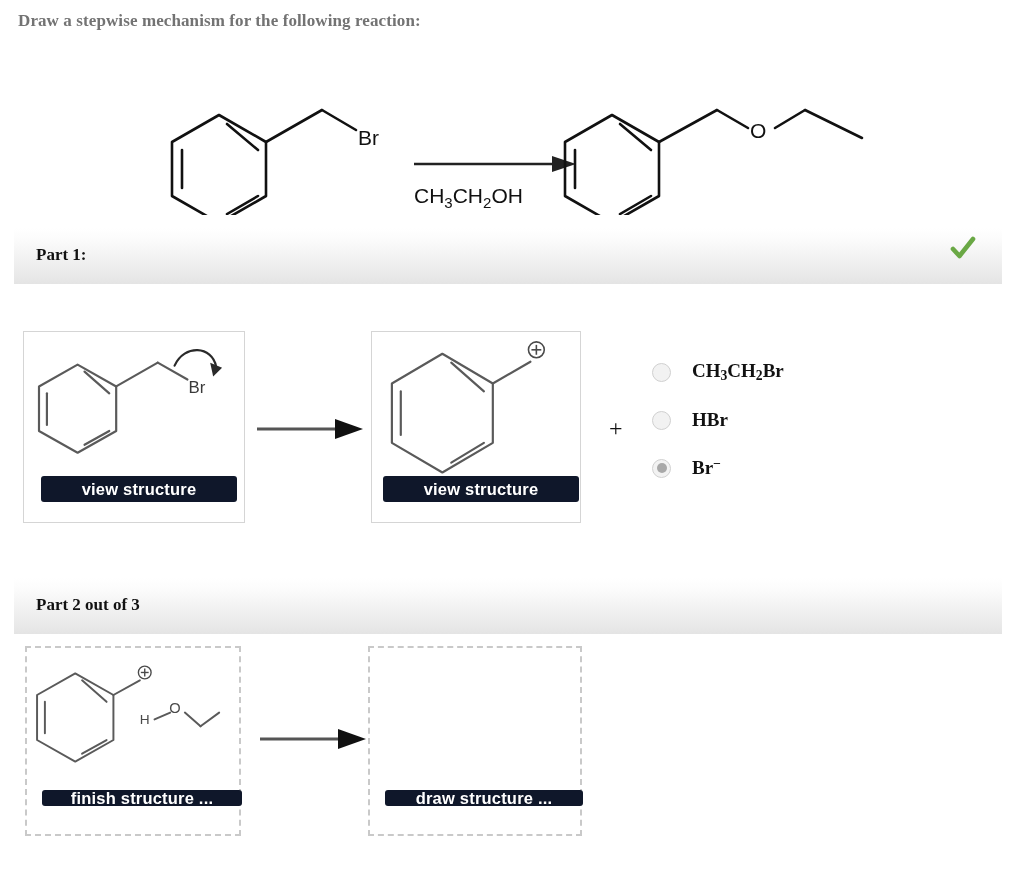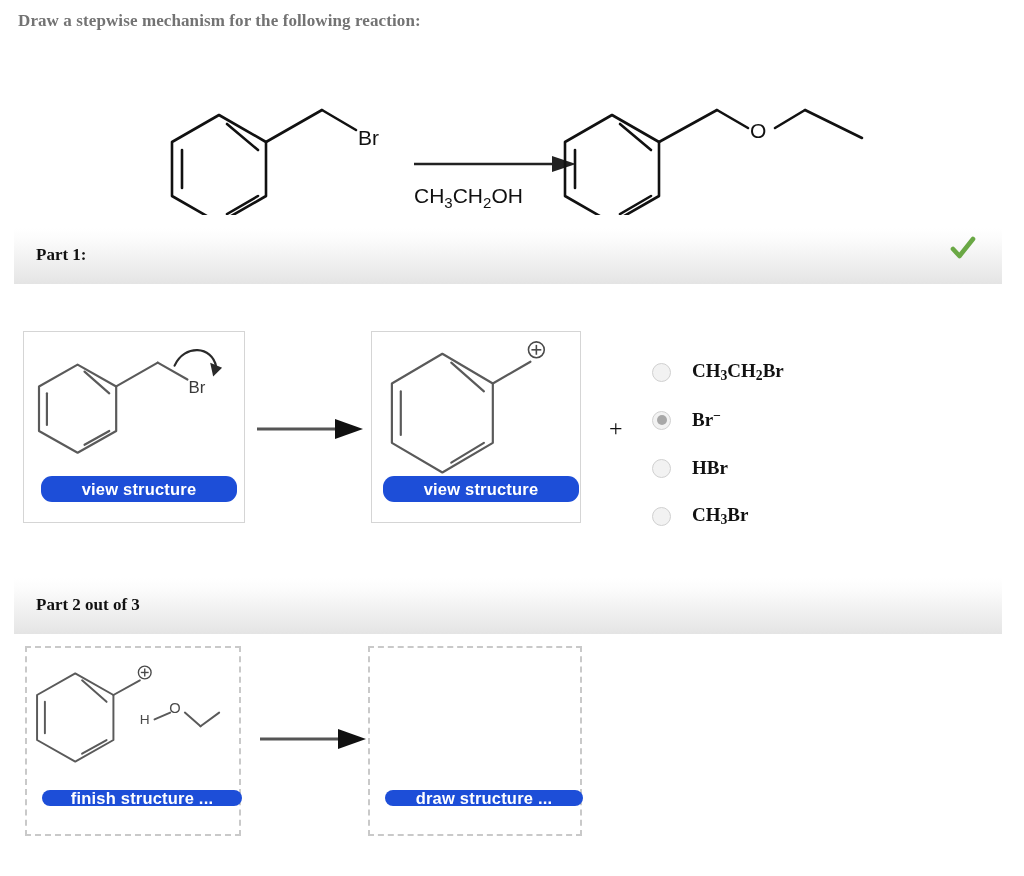--- a/index.html
+++ b/index.html
@@ -85,23 +85,23 @@
     left: 0;
     top: 0;
     width: 100%;
     height: 100%;
     pointer-events: none;
   }
 
   
   .blue-btn {
     position: absolute;
-    background: #1d4ed8;
+    background: #0f172a;
     border: none;
-    border-radius: 11px;
+    border-radius: 3px;
     color: #ffffff;
     font-family: "Liberation Sans", sans-serif;
     font-weight: bold;
     font-size: 16.5px;
     letter-spacing: 0.2px;
     text-align: center;
     line-height: 1;
     padding: 0;
     cursor: pointer;
     display: flex;
@@ -264,30 +264,26 @@
 </div>
 
 <div class="plus-sign" style="left:609px; top:416px;">+</div>
 
 <div id="options">
   <div class="option-row">
     <span class="radio"></span>
     <span class="option-label">CH<sub>3</sub>CH<sub>2</sub>Br</span>
   </div>
   <div class="option-row">
-    <span class="radio checked"></span>
-    <span class="option-label">Br<sup>−</sup></span>
-  </div>
-  <div class="option-row">
     <span class="radio"></span>
     <span class="option-label">HBr</span>
   </div>
   <div class="option-row">
-    <span class="radio"></span>
-    <span class="option-label">CH<sub>3</sub>Br</span>
+    <span class="radio checked"></span>
+    <span class="option-label">Br<sup>−</sup></span>
   </div>
 </div>
 
 <div class="part-header" id="part2-header">
   <div class="part-header-label">Part 2 out of 3</div>
 </div>
 
 <div class="panel dashed" style="left:25px; top:646px; width:216px; height:190px;">
   <svg class="panel-canvas" viewBox="0 0 216 190" xmlns="http://www.w3.org/2000/svg">
     <g stroke="#5a5a5a" stroke-width="2" fill="none" stroke-linecap="round" stroke-linejoin="round">

